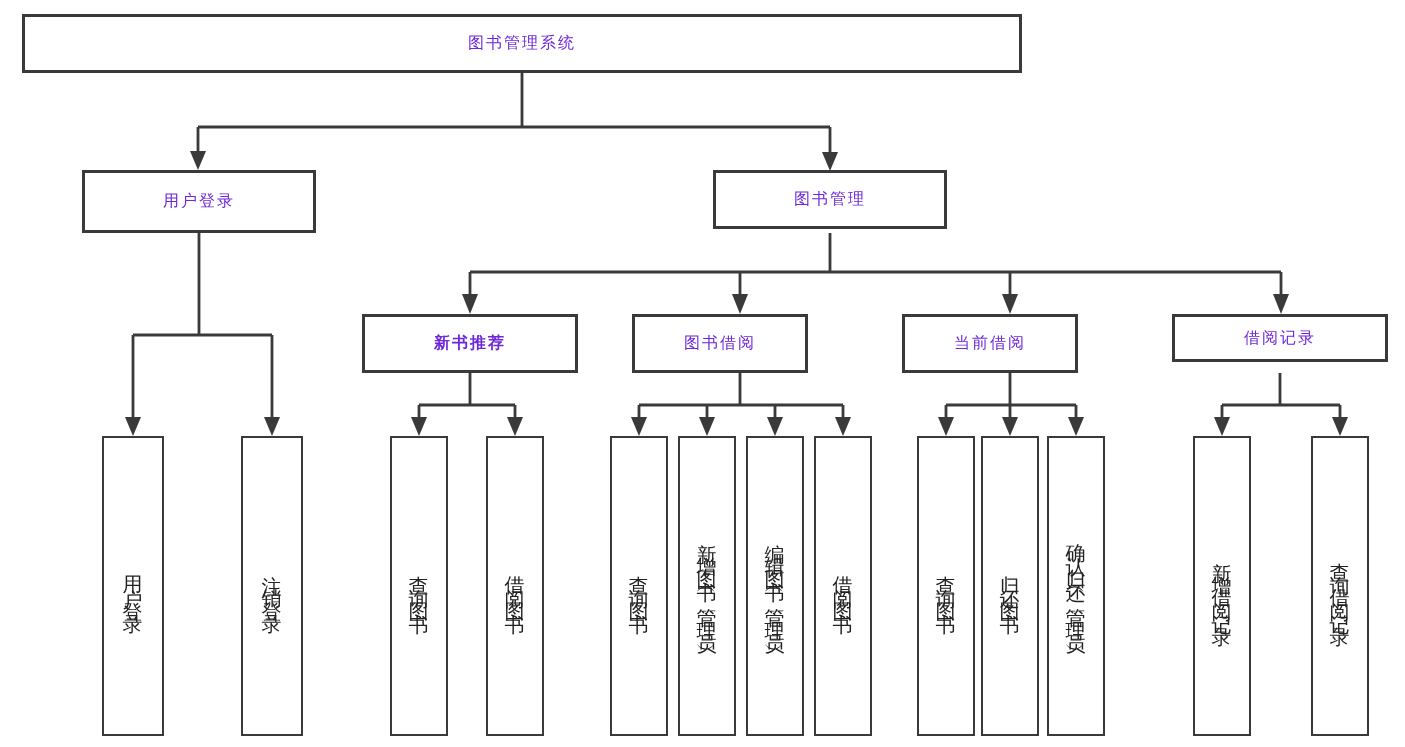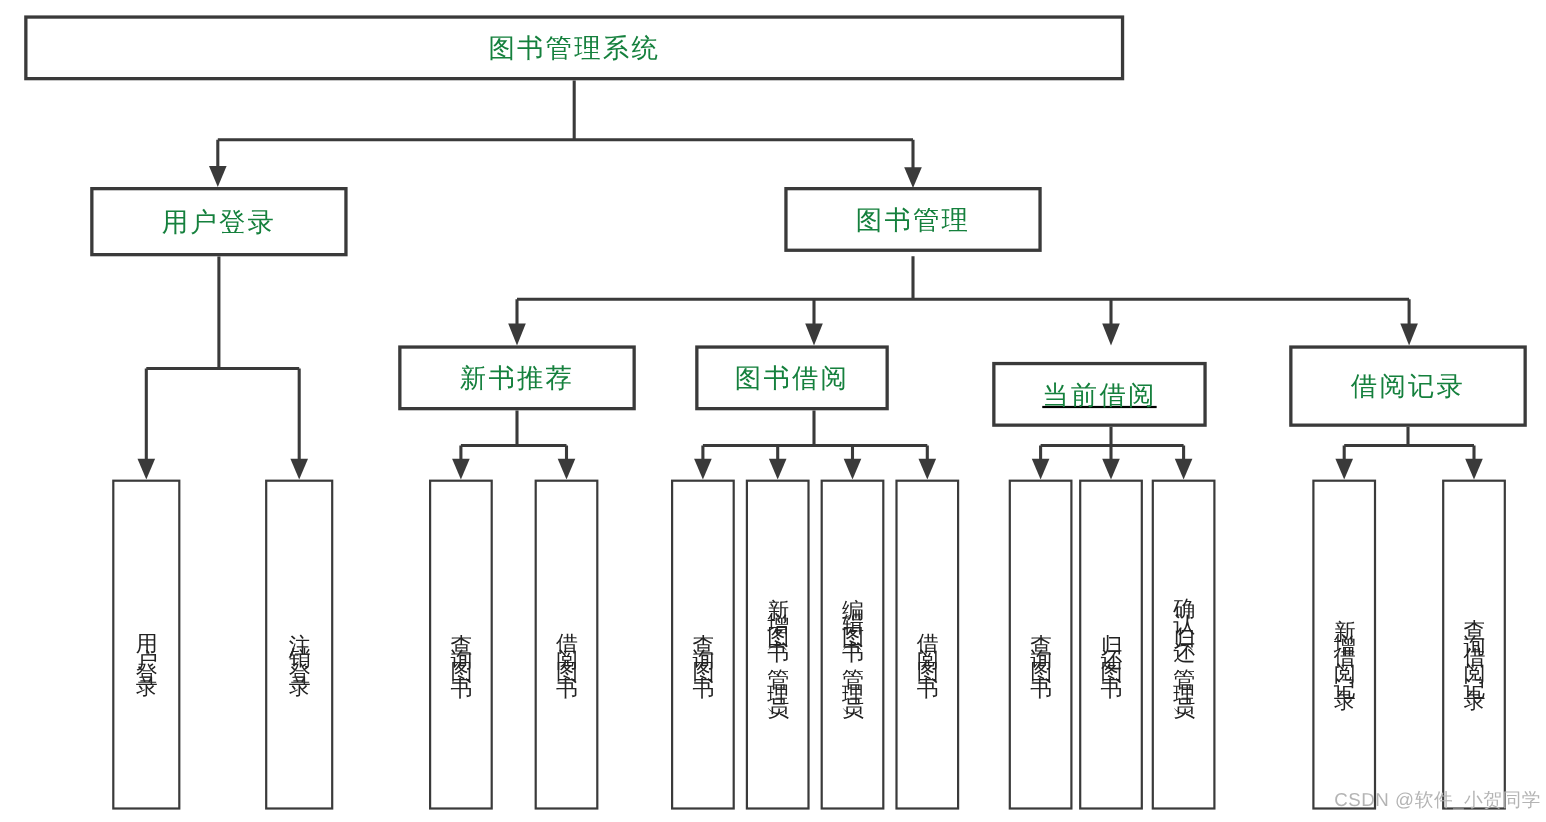--- a/index.html
+++ b/index.html
@@ -15,22 +15,22 @@
   .box {
     position: absolute;
     background: #ffffff;
     border: 3px solid #3a3a3a;
     box-sizing: border-box;
     display: flex;
     align-items: center;
     justify-content: center;
   }
   .box .lbl {
-    color: #15803d;
-    font-size: 24px;
+    color: #6d28d9;
+    font-size: 16px;
     letter-spacing: 2px;
     white-space: nowrap;
   }
   .box.leaf { border-width: 2.7px; }
   .box.leaf .vlbl {
     writing-mode: vertical-lr;
     text-orientation: mixed;
     color: #222222;
     font-size: 20px;
     letter-spacing: 13px;
@@ -97,30 +97,30 @@
     <span class="lbl">图书管理系统</span>
   </div>
 
   <div class="box" style="left:82px; top:170px; width:234px; height:63px;">
     <span class="lbl">用户登录</span>
   </div>
   <div class="box" style="left:713px; top:170px; width:234px; height:59px;">
     <span class="lbl">图书管理</span>
   </div>
 
-  <div class="box" style="left:362px; top:314px; width:216px; height:59px;">
+  <div class="box" style="left:362px; top:314px; width:216px; height:59px;font-weight:bold;">
     <span class="lbl">新书推荐</span>
   </div>
   <div class="box" style="left:632px; top:314px; width:176px; height:59px;">
     <span class="lbl">图书借阅</span>
   </div>
-  <div class="box" style="left:902px; top:329px; width:195px; height:59px;text-decoration:underline;">
+  <div class="box" style="left:902px; top:314px; width:176px; height:59px;">
     <span class="lbl">当前借阅</span>
   </div>
-  <div class="box" style="left:1172px; top:314px; width:216px; height:74px;">
+  <div class="box" style="left:1172px; top:314px; width:216px; height:48px;">
     <span class="lbl">借阅记录</span>
   </div>
 
   <div class="box leaf" style="left:102px; top:436px; width:62px; height:300px;">
     <span class="vlbl">用户登录</span>
   </div>
   <div class="box leaf" style="left:241px; top:436px; width:62px; height:300px;">
     <span class="vlbl">注销登录</span>
   </div>
 
@@ -154,15 +154,14 @@
     <span class="vlbl">确认归还（管理员）</span>
   </div>
 
   <div class="box leaf" style="left:1193px; top:436px; width:58px; height:300px;">
     <span class="vlbl">新增借阅记录</span>
   </div>
   <div class="box leaf" style="left:1311px; top:436px; width:58px; height:300px;">
     <span class="vlbl">查询借阅记录</span>
   </div>
 
-  <div id="watermark">CSDN @软件_小贺同学</div>
 
 </div>
 
 </body></html>

